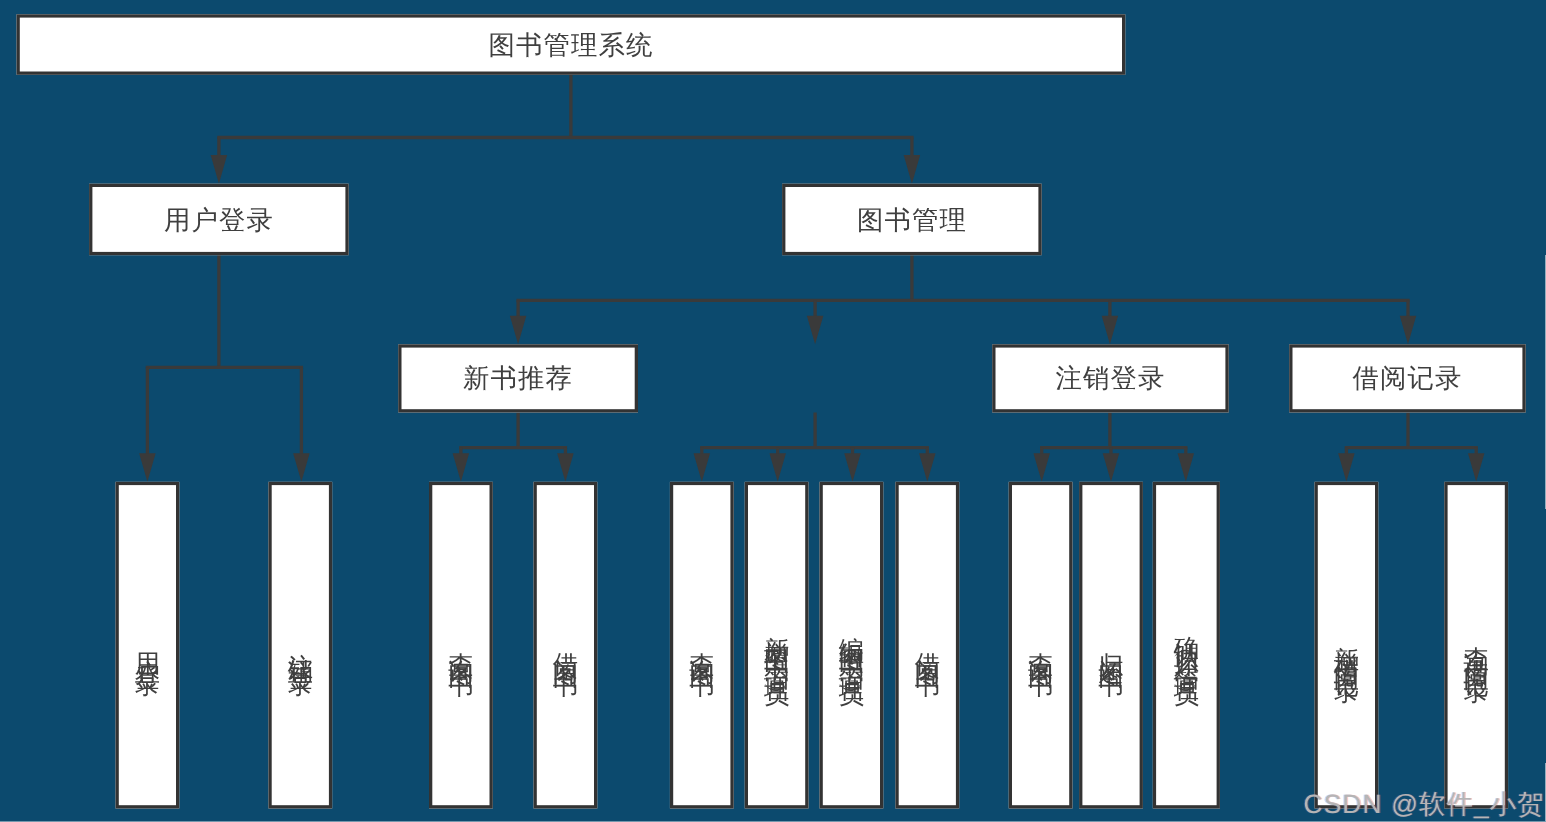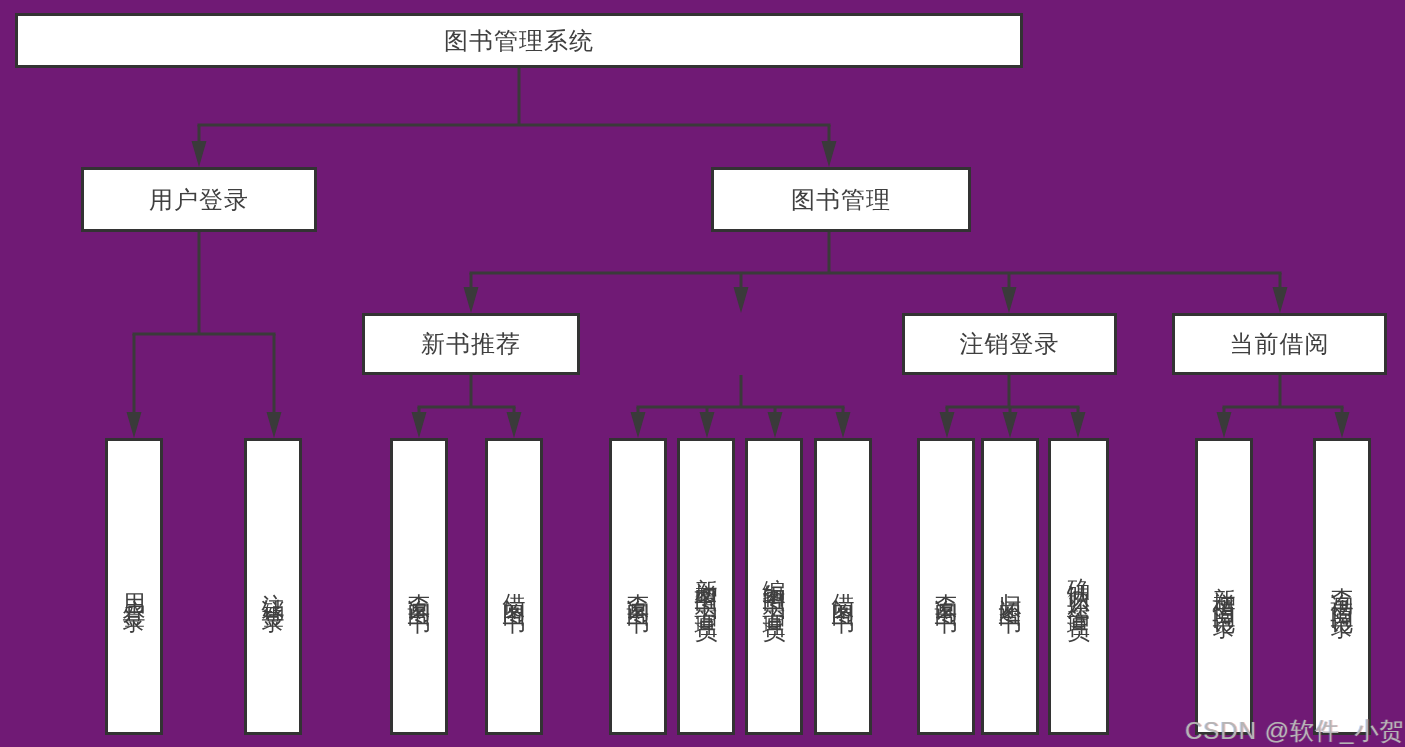--- a/index.html
+++ b/index.html
@@ -5,21 +5,21 @@
   html, body {
     margin: 0;
     padding: 0;
     background: #ffffff;
     font-family: "Liberation Sans", "DejaVu Sans", sans-serif;
   }
   #canvas {
     position: relative;
     width: 1405px;
     height: 747px;
-    background: #701a75;
+    background: #0c4a6e;
     overflow: hidden;
   }
   #wires {
     position: absolute;
     left: 0; top: 0;
     width: 1405px;
     height: 747px;
   }
   .node {
     position: absolute;
@@ -38,21 +38,21 @@
   .node.leaf {
     writing-mode: vertical-rl;
     text-orientation: mixed;
     font-size: 23px;
     letter-spacing: 6px;
     white-space: normal;
     line-height: 1;
   }
   .root   { left: 15px;  top: 13px;  width: 1008px; height: 55px; }
   .lvl2-a { left: 81px;  top: 167px; width: 236px;  height: 65px; }
-  .lvl2-b { left: 711px; top: 167px; width: 260px;  height: 65px; }
+  .lvl2-b { left: 711px; top: 167px; width: 236px;  height: 65px; }
   .lvl3   { top: 313px; height: 62px; }
   .leaf   { top: 438px; height: 297px; width: 58px; }
   #watermark {
     position: absolute;
     left: 1185px;
     top: 715px;
     font-size: 24px;
     color: #b5b5b5;
     letter-spacing: 1px;
     white-space: nowrap;
@@ -142,21 +142,21 @@
     </g>
   </svg>
 
   <div class="node root">图书管理系统</div>
 
   <div class="node lvl2-a">用户登录</div>
   <div class="node lvl2-b">图书管理</div>
 
   <div class="node lvl3" style="left:362px;width:218px;">新书推荐</div>
   <div class="node lvl3" style="left:902px;width:215px;">注销登录</div>
-  <div class="node lvl3" style="left:1172px;width:215px;">当前借阅</div>
+  <div class="node lvl3" style="left:1172px;width:215px;">借阅记录</div>
 
   <div class="node leaf" style="left:105px;">用户登录</div>
   <div class="node leaf" style="left:244px;">注销登录</div>
   <div class="node leaf" style="left:390px;">查询图书</div>
   <div class="node leaf" style="left:485px;">借阅图书</div>
   <div class="node leaf" style="left:609px;">查询图书</div>
   <div class="node leaf" style="left:677px;">新增图书（管理员）</div>
   <div class="node leaf" style="left:745px;">编辑图书（管理员）</div>
   <div class="node leaf" style="left:814px;">借阅图书</div>
   <div class="node leaf" style="left:917px;">查询图书</div>

